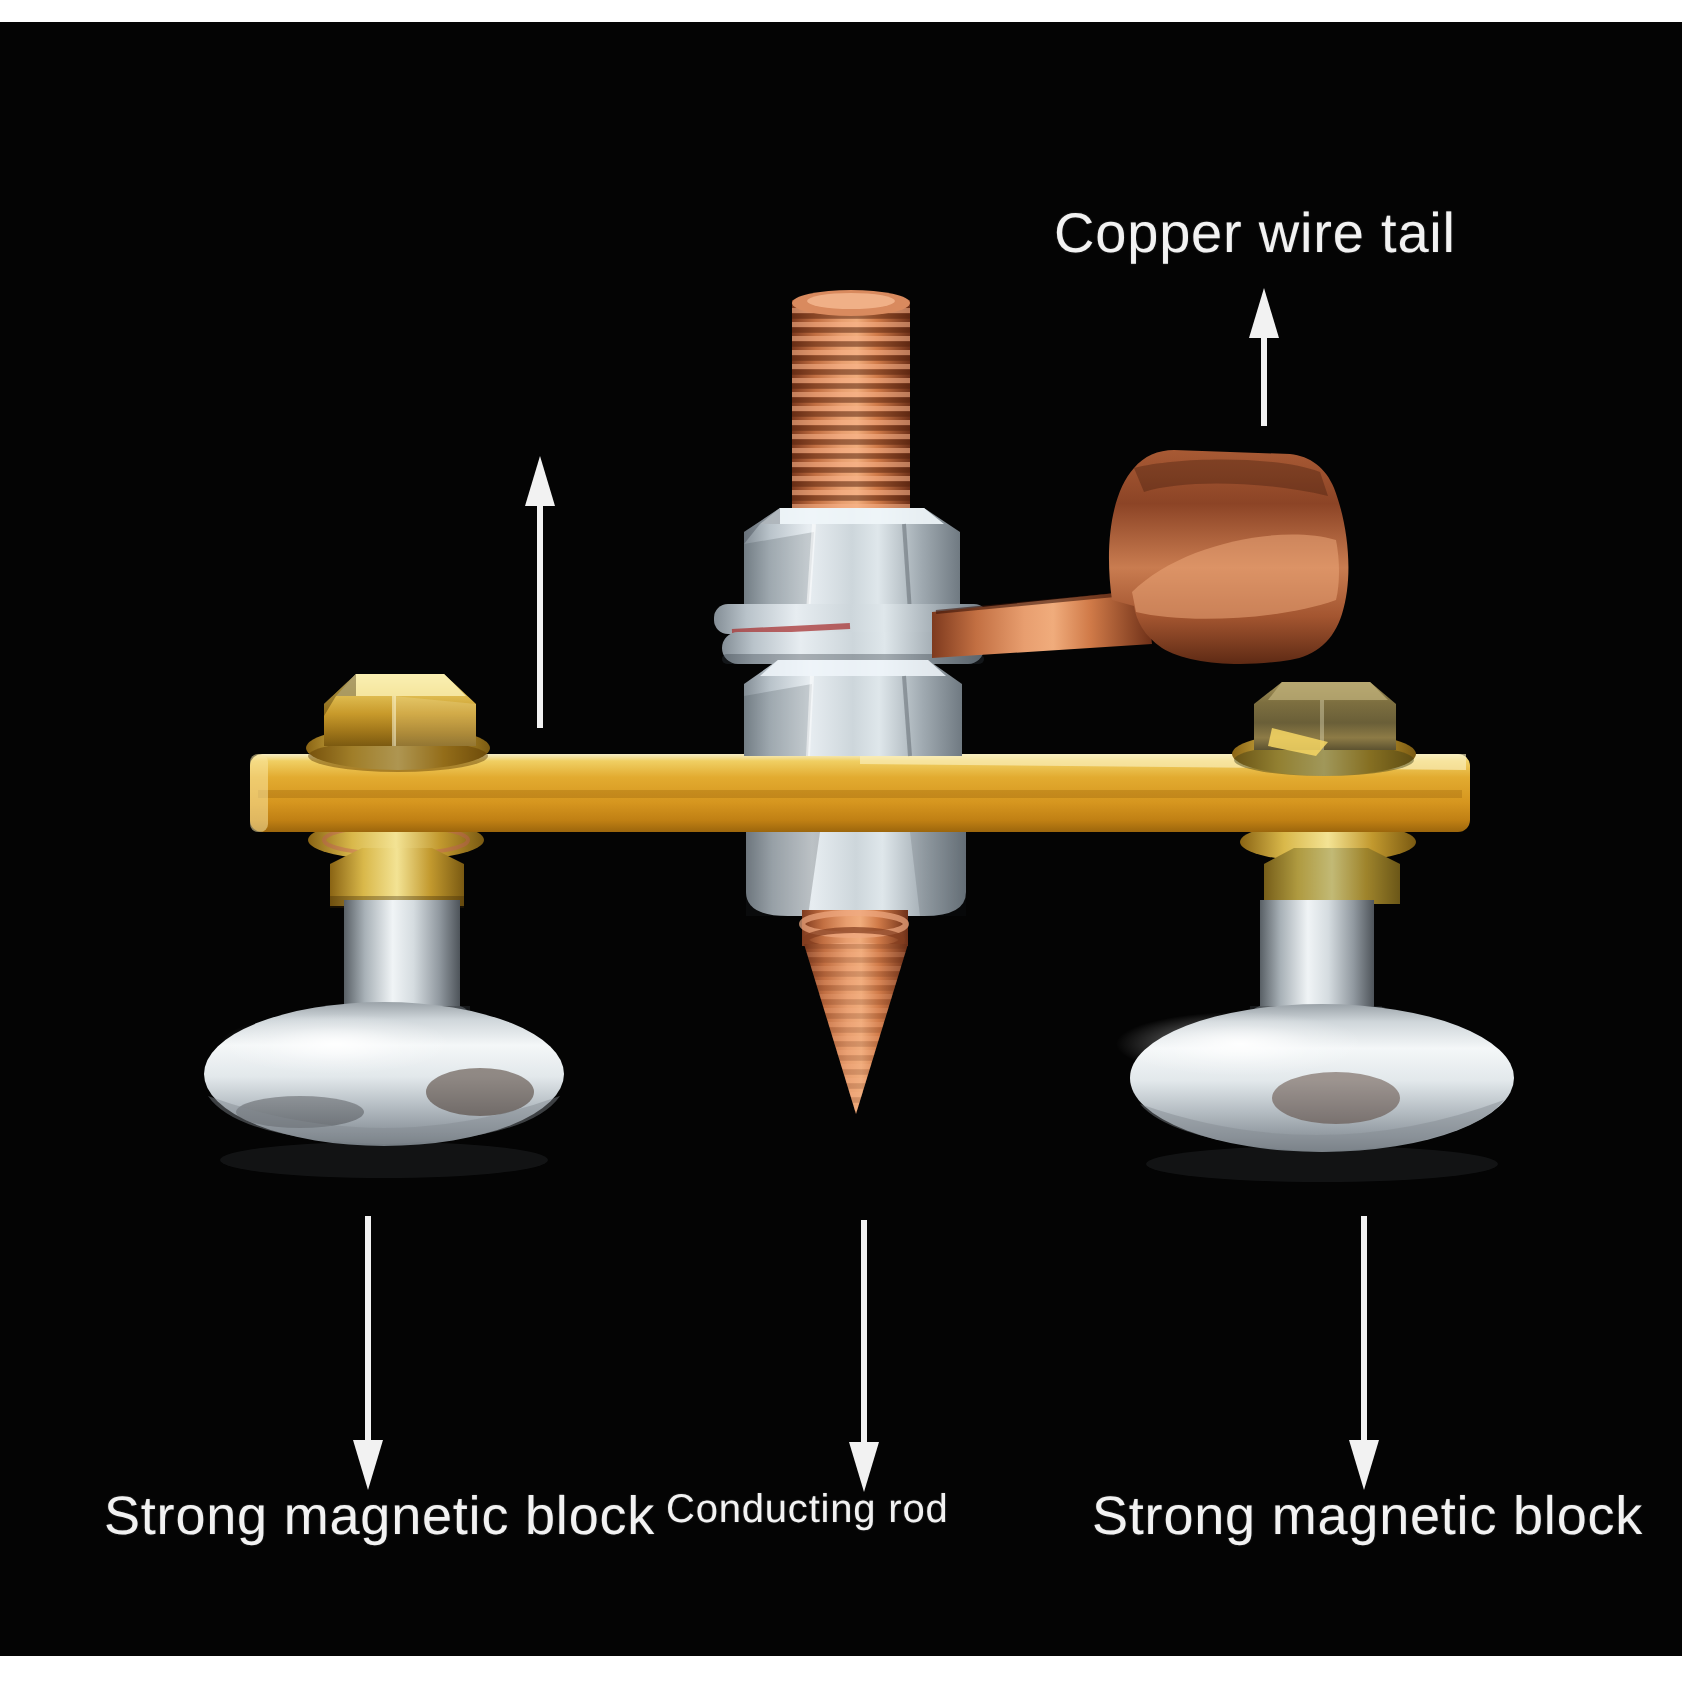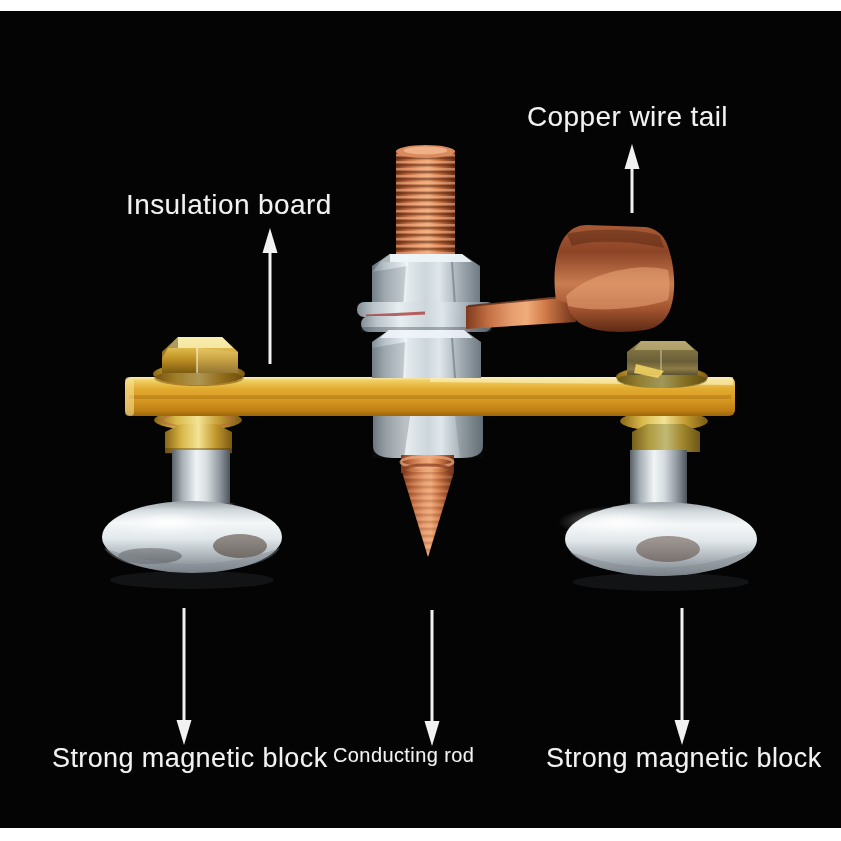--- a/index.html
+++ b/index.html
@@ -255,18 +255,17 @@
         <polygon points="432,746 424.5,721 439.5,721"></polygon>
       </g>
       <g>
         <rect x="680.5" y="608" width="3" height="114"></rect>
         <polygon points="682,745 674.5,720 689.5,720"></polygon>
       </g>
     </g>
   </svg>
 
   <div class="label lbl-copper-wire-tail">Copper wire tail</div>
-  <div class="label lbl-insulation-board">Insulation board</div>
   <div class="label lbl-magnet-left">Strong magnetic block</div>
   <div class="label lbl-conducting-rod">Conducting rod</div>
   <div class="label lbl-magnet-right">Strong magnetic block</div>
 
 </div>
 
 </body></html>

